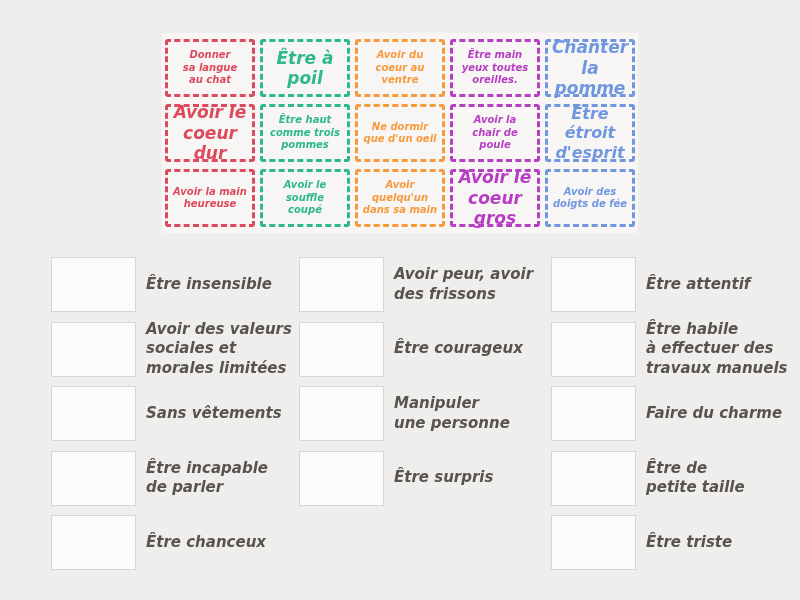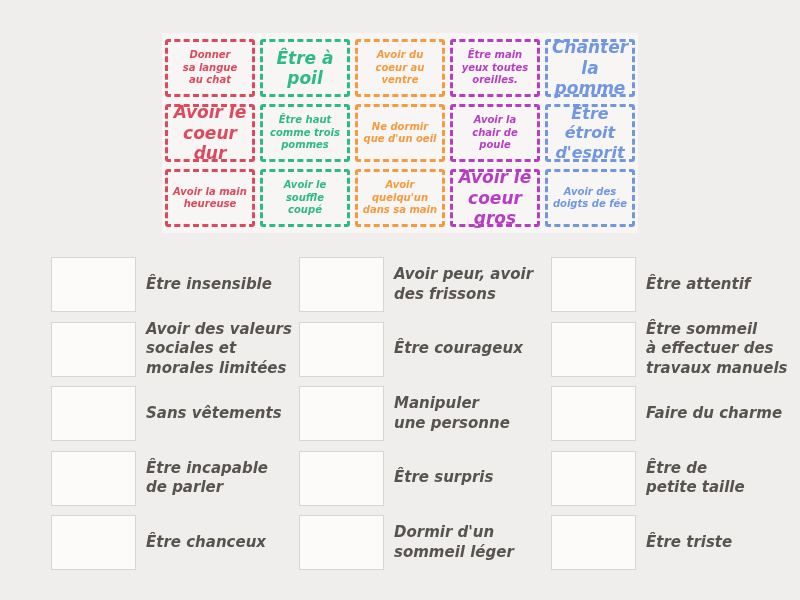--- a/index.html
+++ b/index.html
@@ -138,34 +138,29 @@
   </div>
         <div class="def-row">
     <div class="slot"></div>
     <div class="def-text">Manipuler
 une personne</div>
   </div>
         <div class="def-row">
     <div class="slot"></div>
     <div class="def-text">Être surpris</div>
   </div>
-        <div class="def-row">
-    <div class="slot"></div>
-    <div class="def-text">Dormir d'un
-sommeil léger</div>
-  </div>
       </div>
       <div class="def-col">
         <div class="def-row">
     <div class="slot"></div>
     <div class="def-text">Être attentif</div>
   </div>
         <div class="def-row">
     <div class="slot"></div>
-    <div class="def-text">Être sommeil
+    <div class="def-text">Être habile
 à effectuer des
 travaux manuels</div>
   </div>
         <div class="def-row">
     <div class="slot"></div>
     <div class="def-text">Faire du charme</div>
   </div>
         <div class="def-row">
     <div class="slot"></div>
     <div class="def-text">Être de

